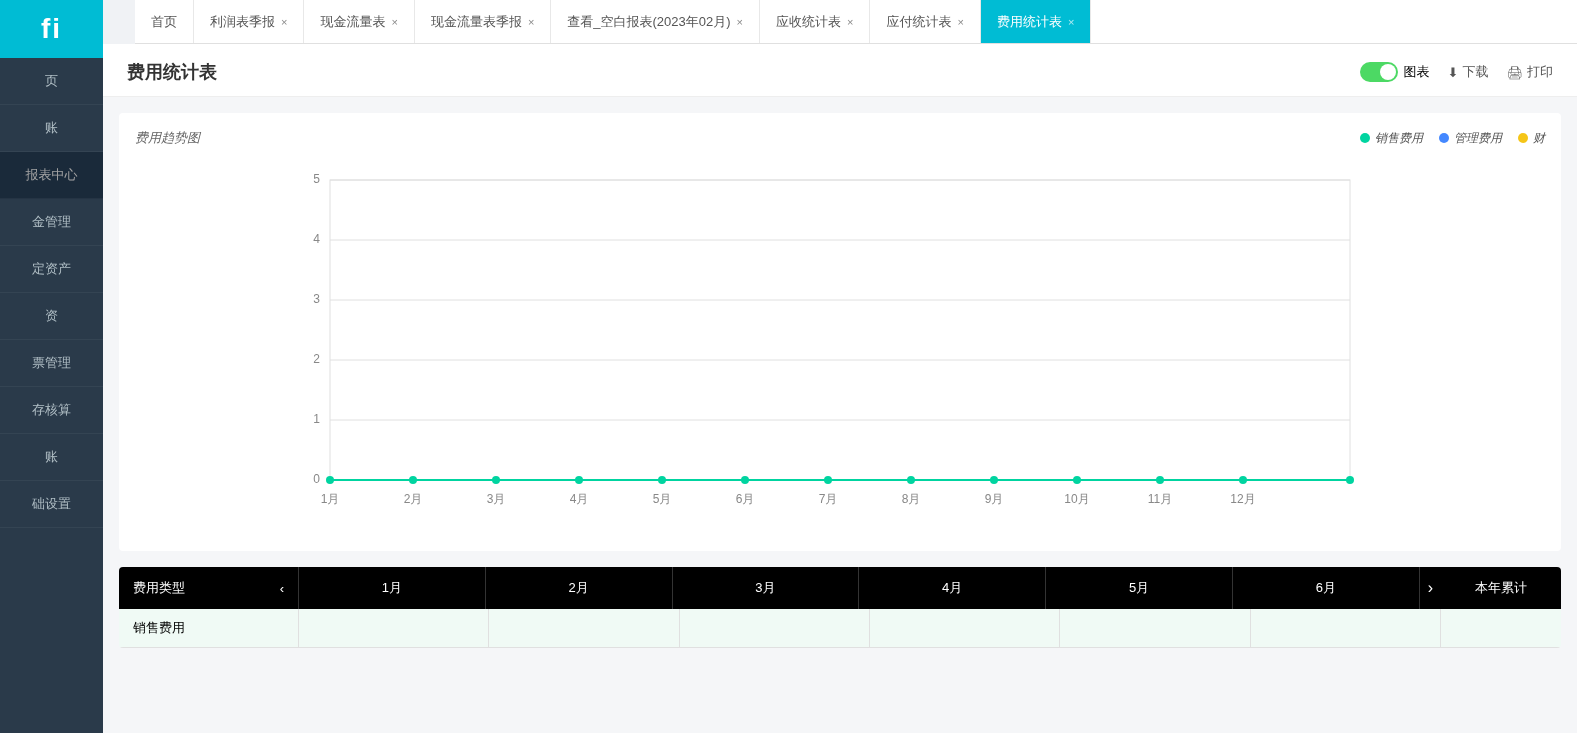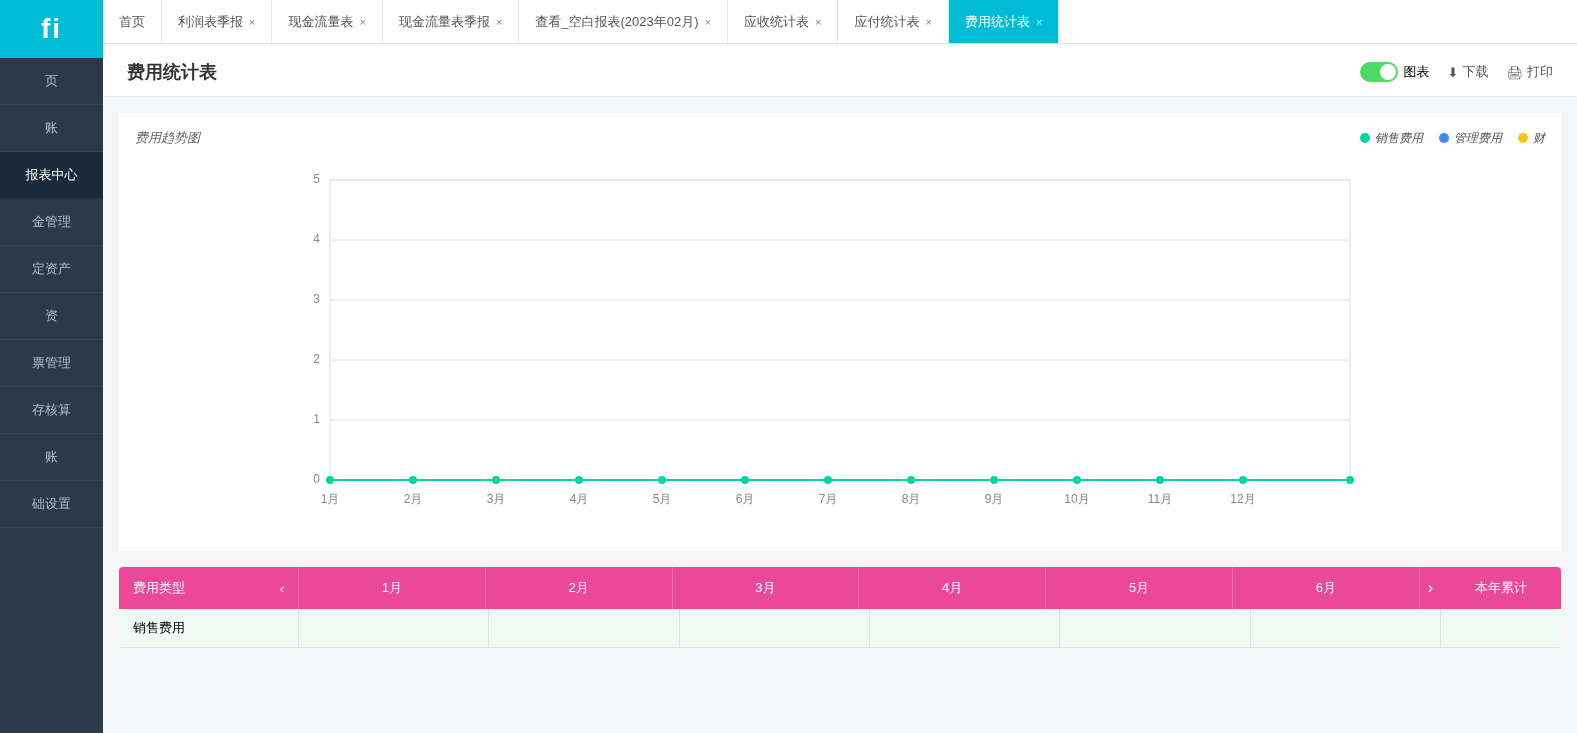--- a/index.html
+++ b/index.html
@@ -28,39 +28,40 @@
       letter-spacing: 2px;
     }
     .sidebar-item {
       padding: 14px 8px;
       text-align: center;
       font-size: 13px;
       cursor: pointer;
       border-bottom: 1px solid rgba(255,255,255,0.05);
       color: #b0bec5;
     }
-    .sidebar-item.active { background: #1a2a3a; color: #ffffff; }
+    .sidebar-item.active { background: #1a2a3a; color: #a3a3a3; }
 
     
     .main {
       flex: 1;
       display: flex;
       flex-direction: column;
       overflow: hidden;
     }
 
     
     .tab-bar {
       background: #fff;
       display: flex;
       align-items: center;
       height: 44px;
       border-bottom: 1px solid #e0e0e0;
       overflow-x: auto;
       flex-shrink: 0;
+      margin-left: 32px;
     }
     .tab-bar::-webkit-scrollbar { height: 0; }
     .tab {
       display: flex;
       align-items: center;
       padding: 0 16px;
       height: 100%;
       white-space: nowrap;
       cursor: pointer;
       border-right: 1px solid #e8e8e8;
@@ -186,21 +187,21 @@
 
     
     .table-area {
       margin: 0 16px 16px;
       border-radius: 4px;
       overflow: hidden;
       flex-shrink: 0;
     }
     .table-header-row {
       display: flex;
-      background: #ec4899;
+      background: #000000;
       color: white;
       font-size: 13px;
     }
     .th-cell {
       padding: 12px 10px;
       text-align: center;
       border-right: 1px solid rgba(255,255,255,0.2);
       font-weight: 500;
     }
     .th-cell:last-child { border-right: none; }

